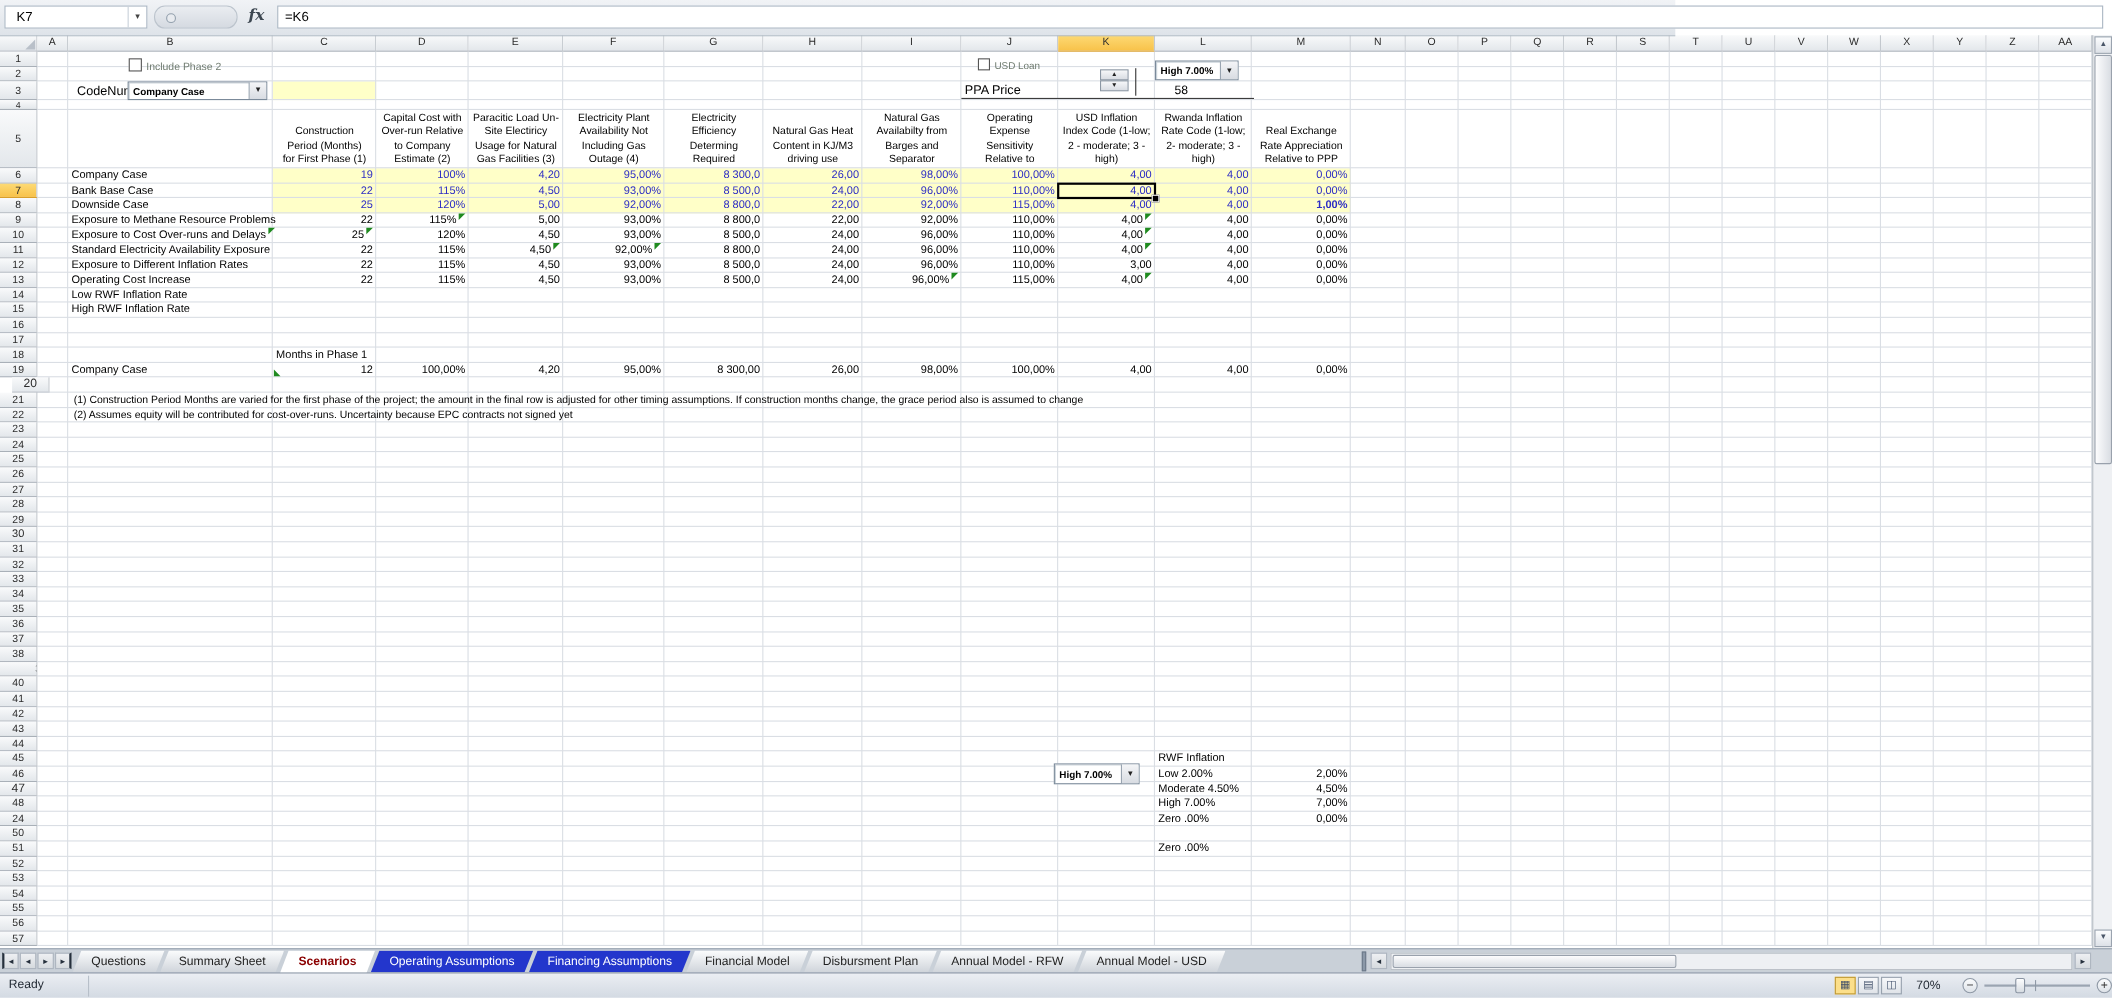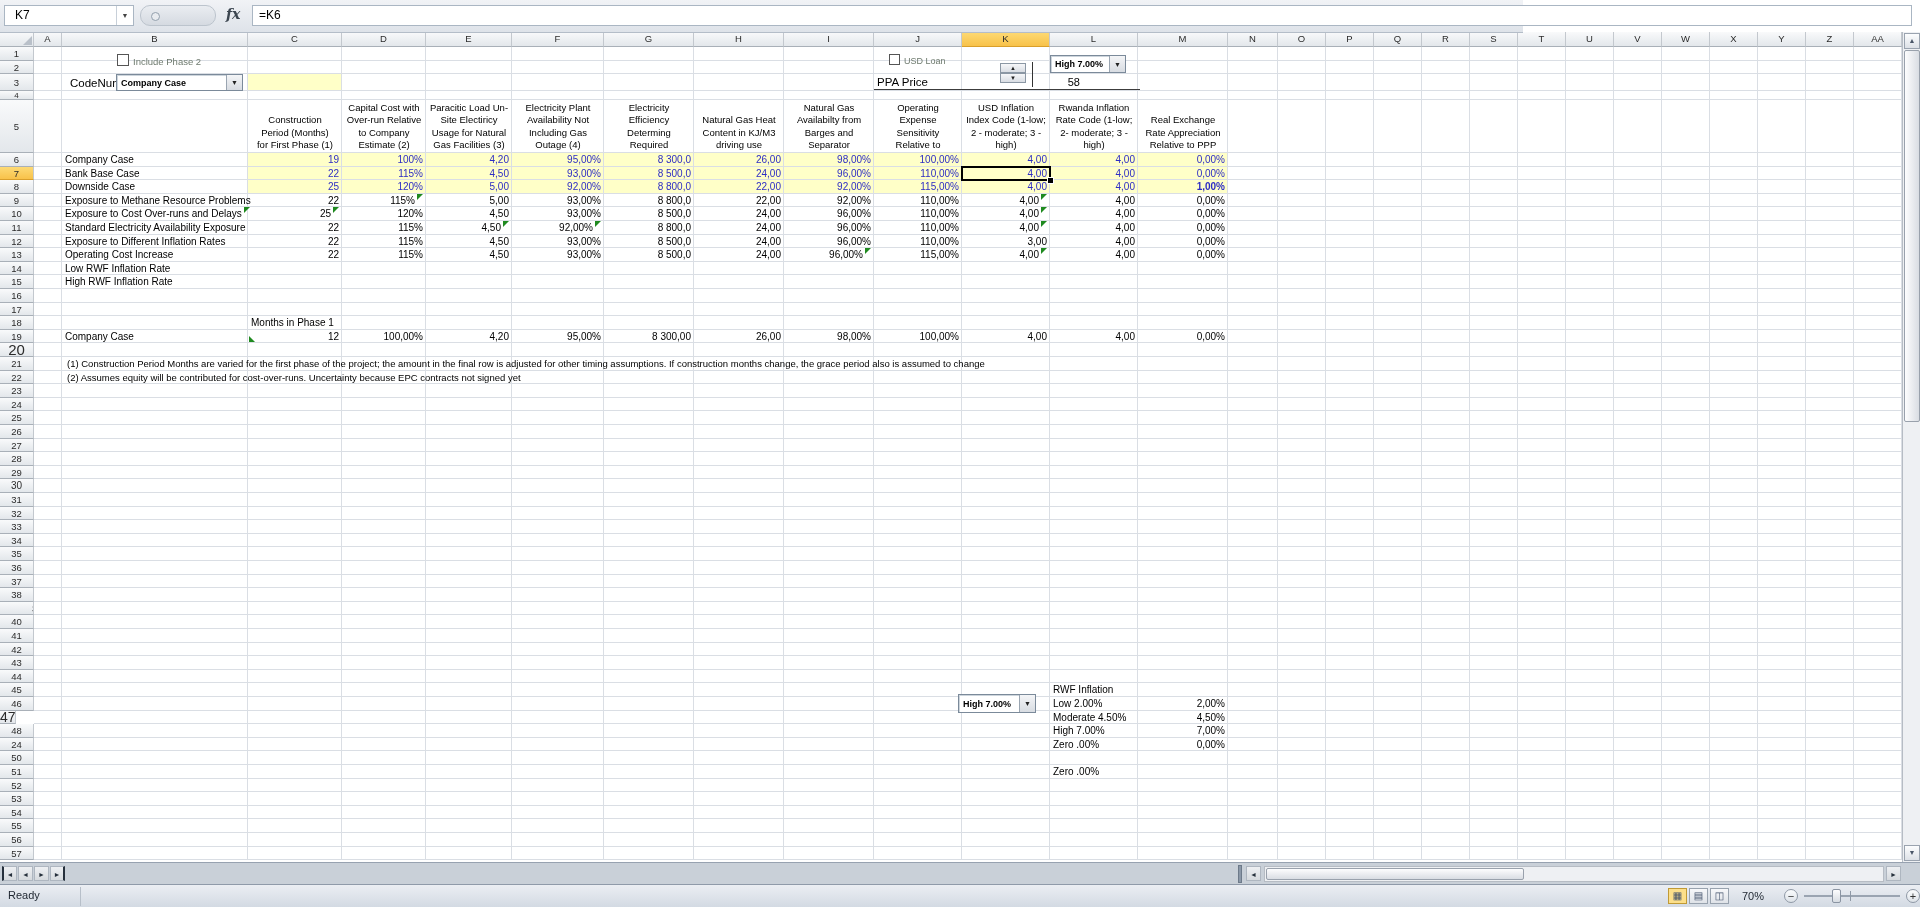--- a/index.html
+++ b/index.html
@@ -166,21 +166,21 @@
     <div class="hdr" style="left: 0px; top: 207.4px; width: 34px; height: 13.6px; line-height: 13.6px; font-size: 9.5px;">10</div>
     <div class="hdr" style="left: 0px; top: 221px; width: 34px; height: 13.6px; line-height: 13.6px; font-size: 9.5px;">11</div>
     <div class="hdr" style="left: 0px; top: 234.6px; width: 34px; height: 13.6px; line-height: 13.6px; font-size: 9.5px;">12</div>
     <div class="hdr" style="left: 0px; top: 248.2px; width: 34px; height: 13.6px; line-height: 13.6px; font-size: 9.5px;">13</div>
     <div class="hdr" style="left: 0px; top: 261.8px; width: 34px; height: 13.6px; line-height: 13.6px; font-size: 9.5px;">14</div>
     <div class="hdr" style="left: 0px; top: 275.4px; width: 34px; height: 13.6px; line-height: 13.6px; font-size: 9.5px;">15</div>
     <div class="hdr" style="left: 0px; top: 289px; width: 34px; height: 13.6px; line-height: 13.6px; font-size: 9.5px;">16</div>
     <div class="hdr" style="left: 0px; top: 302.6px; width: 34px; height: 13.6px; line-height: 13.6px; font-size: 9.5px;">17</div>
     <div class="hdr" style="left: 0px; top: 316.2px; width: 34px; height: 13.6px; line-height: 13.6px; font-size: 9.5px;">18</div>
     <div class="hdr" style="left: 0px; top: 329.8px; width: 34px; height: 13.6px; line-height: 13.6px; font-size: 9.5px;">19</div>
-    <div class="hdr" style="left: 0px; top: 343.4px; width: 34px; height: 13.6px; line-height: 13.6px; font-size: 15px;">20</div>
+    <div class="hdr" style="left: 11px; top: 343.4px; width: 34px; height: 13.6px; line-height: 13.6px; font-size: 11px;">20</div>
     <div class="hdr" style="left: 0px; top: 357px; width: 34px; height: 13.6px; line-height: 13.6px; font-size: 9.5px;">21</div>
     <div class="hdr" style="left: 0px; top: 370.6px; width: 34px; height: 13.6px; line-height: 13.6px; font-size: 9.5px;">22</div>
     <div class="hdr" style="left: 0px; top: 384.2px; width: 34px; height: 13.6px; line-height: 13.6px; font-size: 9.5px;">23</div>
     <div class="hdr" style="left: 0px; top: 397.8px; width: 34px; height: 13.6px; line-height: 13.6px; font-size: 9.5px;">24</div>
     <div class="hdr" style="left: 0px; top: 411.4px; width: 34px; height: 13.6px; line-height: 13.6px; font-size: 9.5px;">25</div>
     <div class="hdr" style="left: 0px; top: 425px; width: 34px; height: 13.6px; line-height: 13.6px; font-size: 9.5px;">26</div>
     <div class="hdr" style="left: 0px; top: 438.6px; width: 34px; height: 13.6px; line-height: 13.6px; font-size: 9.5px;">27</div>
     <div class="hdr" style="left: 0px; top: 452.2px; width: 34px; height: 13.6px; line-height: 13.6px; font-size: 9.5px;">28</div>
     <div class="hdr" style="left: 0px; top: 465.8px; width: 34px; height: 13.6px; line-height: 13.6px; font-size: 9.5px;">29</div>
     <div class="hdr" style="left: 0px; top: 479.4px; width: 34px; height: 13.6px; line-height: 13.6px; font-size: 10px;">30</div>
@@ -193,21 +193,21 @@
     <div class="hdr" style="left: 0px; top: 574.6px; width: 34px; height: 13.6px; line-height: 13.6px; font-size: 9.5px;">37</div>
     <div class="hdr" style="left: 0px; top: 588.2px; width: 34px; height: 13.6px; line-height: 13.6px; font-size: 9.5px;">38</div>
     <div class="hdr" style="left: 0px; top: 601.8px; width: 34px; height: 13.6px; line-height: 13.6px; font-size: 9.5px; padding-left: 32px;">39</div>
     <div class="hdr" style="left: 0px; top: 615.4px; width: 34px; height: 13.6px; line-height: 13.6px; font-size: 9.5px;">40</div>
     <div class="hdr" style="left: 0px; top: 629px; width: 34px; height: 13.6px; line-height: 13.6px; font-size: 9.5px;">41</div>
     <div class="hdr" style="left: 0px; top: 642.6px; width: 34px; height: 13.6px; line-height: 13.6px; font-size: 9.5px;">42</div>
     <div class="hdr" style="left: 0px; top: 656.2px; width: 34px; height: 13.6px; line-height: 13.6px; font-size: 9.5px;">43</div>
     <div class="hdr" style="left: 0px; top: 669.8px; width: 34px; height: 13.6px; line-height: 13.6px; font-size: 9.5px;">44</div>
     <div class="hdr" style="left: 0px; top: 683.4px; width: 34px; height: 13.6px; line-height: 13.6px; font-size: 9.5px;">45</div>
     <div class="hdr" style="left: 0px; top: 697px; width: 34px; height: 13.6px; line-height: 13.6px; font-size: 9.5px;">46</div>
-    <div class="hdr" style="left: 0px; top: 710.6px; width: 16px; height: 13.6px; line-height: 13.6px; font-size: 14px;">47</div>
+    <div class="hdr" style="left: 0px; top: 710.6px; width: 34px; height: 13.6px; line-height: 13.6px; font-size: 11px;">47</div>
     <div class="hdr" style="left: 0px; top: 724.2px; width: 34px; height: 13.6px; line-height: 13.6px; font-size: 9.5px;">48</div>
     <div class="hdr" style="left: 0px; top: 737.8px; width: 34px; height: 13.6px; line-height: 13.6px; font-size: 9.5px;">24</div>
     <div class="hdr" style="left: 0px; top: 751.4px; width: 34px; height: 13.6px; line-height: 13.6px; font-size: 9.5px;">50</div>
     <div class="hdr" style="left: 0px; top: 765px; width: 34px; height: 13.6px; line-height: 13.6px; font-size: 9.5px;">51</div>
     <div class="hdr" style="left: 0px; top: 778.6px; width: 34px; height: 13.6px; line-height: 13.6px; font-size: 9.5px;">52</div>
     <div class="hdr" style="left: 0px; top: 792.2px; width: 34px; height: 13.6px; line-height: 13.6px; font-size: 9.5px;">53</div>
     <div class="hdr" style="left: 0px; top: 805.8px; width: 34px; height: 13.6px; line-height: 13.6px; font-size: 9.5px;">54</div>
     <div class="hdr" style="left: 0px; top: 819.4px; width: 34px; height: 13.6px; line-height: 13.6px; font-size: 9.5px;">55</div>
     <div class="hdr" style="left: 0px; top: 833px; width: 34px; height: 13.6px; line-height: 13.6px; font-size: 9.5px;">56</div>
     <div class="hdr" style="left: 0px; top: 846.6px; width: 34px; height: 13.6px; line-height: 13.6px; font-size: 9.5px;">57</div>
@@ -499,20 +499,31 @@
   <div class="sbtn" style="bottom:1px;">▼</div>
 </div>
 
 <div id="tab-bar">
   <div id="tab-navs">
     <span class="navb" style="border-left:2px solid #26303c;">◄</span>
     <span class="navb">◄</span>
     <span class="navb">►</span>
     <span class="navb" style="border-right:2px solid #26303c;">►</span>
   </div>
+  <div id="tabs">
+      <div class="tab">Questions</div>
+      <div class="tab">Summary Sheet</div>
+      <div class="tab active">Scenarios</div>
+      <div class="tab blue">Operating Assumptions</div>
+      <div class="tab blue">Financing Assumptions</div>
+      <div class="tab">Financial Model</div>
+      <div class="tab">Disbursment Plan</div>
+      <div class="tab">Annual Model - RFW</div>
+      <div class="tab">Annual Model - USD</div>
+    </div>
   <div id="tab-split"></div>
   <span class="navb" id="h-left">◄</span>
   <div id="h-track">
     <div id="h-thumb"></div>
   </div>
   <span class="navb" id="h-right">►</span>
 </div>
 
 <div id="status-bar">
   <span id="ready">Ready</span>

